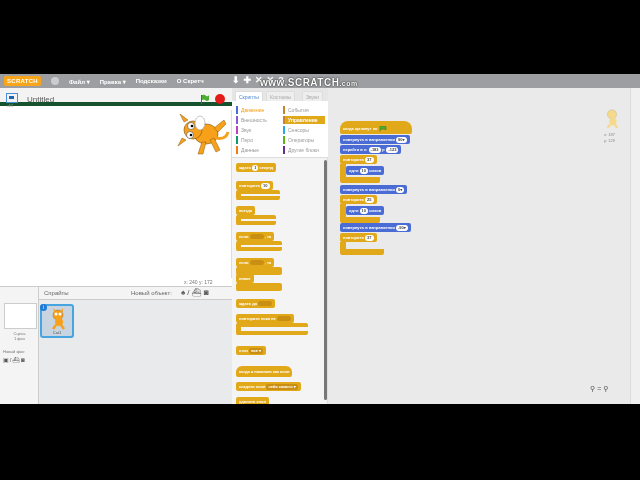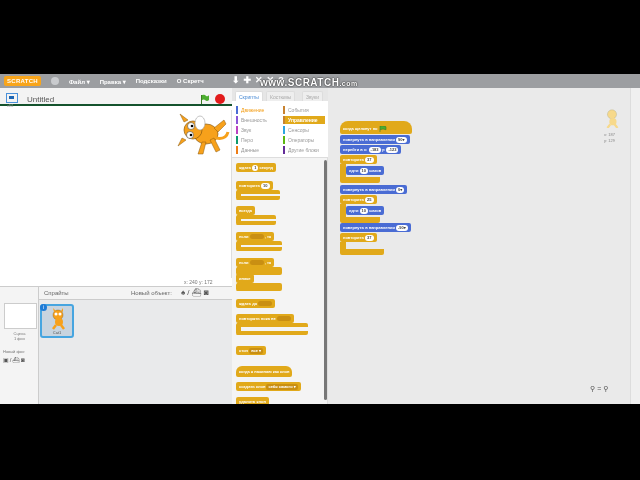--- a/index.html
+++ b/index.html
@@ -7,21 +7,21 @@
   #app { position: absolute; left: 0; top: 74px; width: 640px; height: 330px; background: #fff; overflow: hidden; }
   
   .menubar { position: absolute; left: 0; top: 0; width: 640px; height: 14px; background: #9c9ea1; display: flex; align-items: center; font-size: 6px; color: #fff; font-weight: bold; }
   .logo { background: #f9a51a; color: #fff; font-size: 6px; font-weight: bold; padding: 1px 3px; margin-left: 4px; border-radius: 2px; height: 10px; line-height: 8px; letter-spacing: 0.3px; }
   .globe { width: 8px; height: 8px; border-radius: 50%; background: #c9cbce; margin-left: 10px; }
   .menubar .mi { margin-left: 10px; }
   .tools { position: absolute; left: 232px; top: 1px; font-size: 9px; color: #fff; letter-spacing: 4px; }
   .watermark { position: absolute; left: 260px; top: 3px; font-size: 10px; color: #fff; font-weight: bold; letter-spacing: 0.5px; text-shadow: 0 0 2px #333, 0 0 1px #000; }
   .watermark small { font-size: 7px; }
   
-  .stagebar { position: absolute; left: 0; top: 14px; width: 232px; height: 18px; background: #f3f3f3; border-bottom: 2px solid #14532d; }
+  .stagebar { position: absolute; left: 0; top: 14px; width: 232px; height: 18px; background: #f3f3f3; border-bottom: 4px solid #14532d; }
   .fs-icon { position: absolute; left: 6px; top: 5px; width: 12px; height: 10px; border: 1.5px solid #4a90d9; }
   .fs-icon::after { content: ""; position: absolute; left: 2px; top: 2px; width: 5px; height: 3px; background: #1e66b4; }
   .fs-label { position: absolute; left: 7px; top: 16px; font-size: 3px; color: #999; }
   .title { position: absolute; left: 27px; top: 7px; font-size: 8px; color: #555; }
   .flag { position: absolute; left: 200px; top: 6px; width: 10px; height: 10px; }
   .stop { position: absolute; left: 215px; top: 6px; width: 10px; height: 10px; background: #e21b1b; border-radius: 50%; }
   
   .stage { position: absolute; left: 0; top: 36px; width: 232px; height: 168px; background: #fff; border-right: 1px solid #ddd; }
   .cat-stage { position: absolute; left: 176px; top: 0px; width: 54px; height: 48px; }
   .coords { position: absolute; left: 184px; top: 205px; font-size: 5px; color: #777; }

